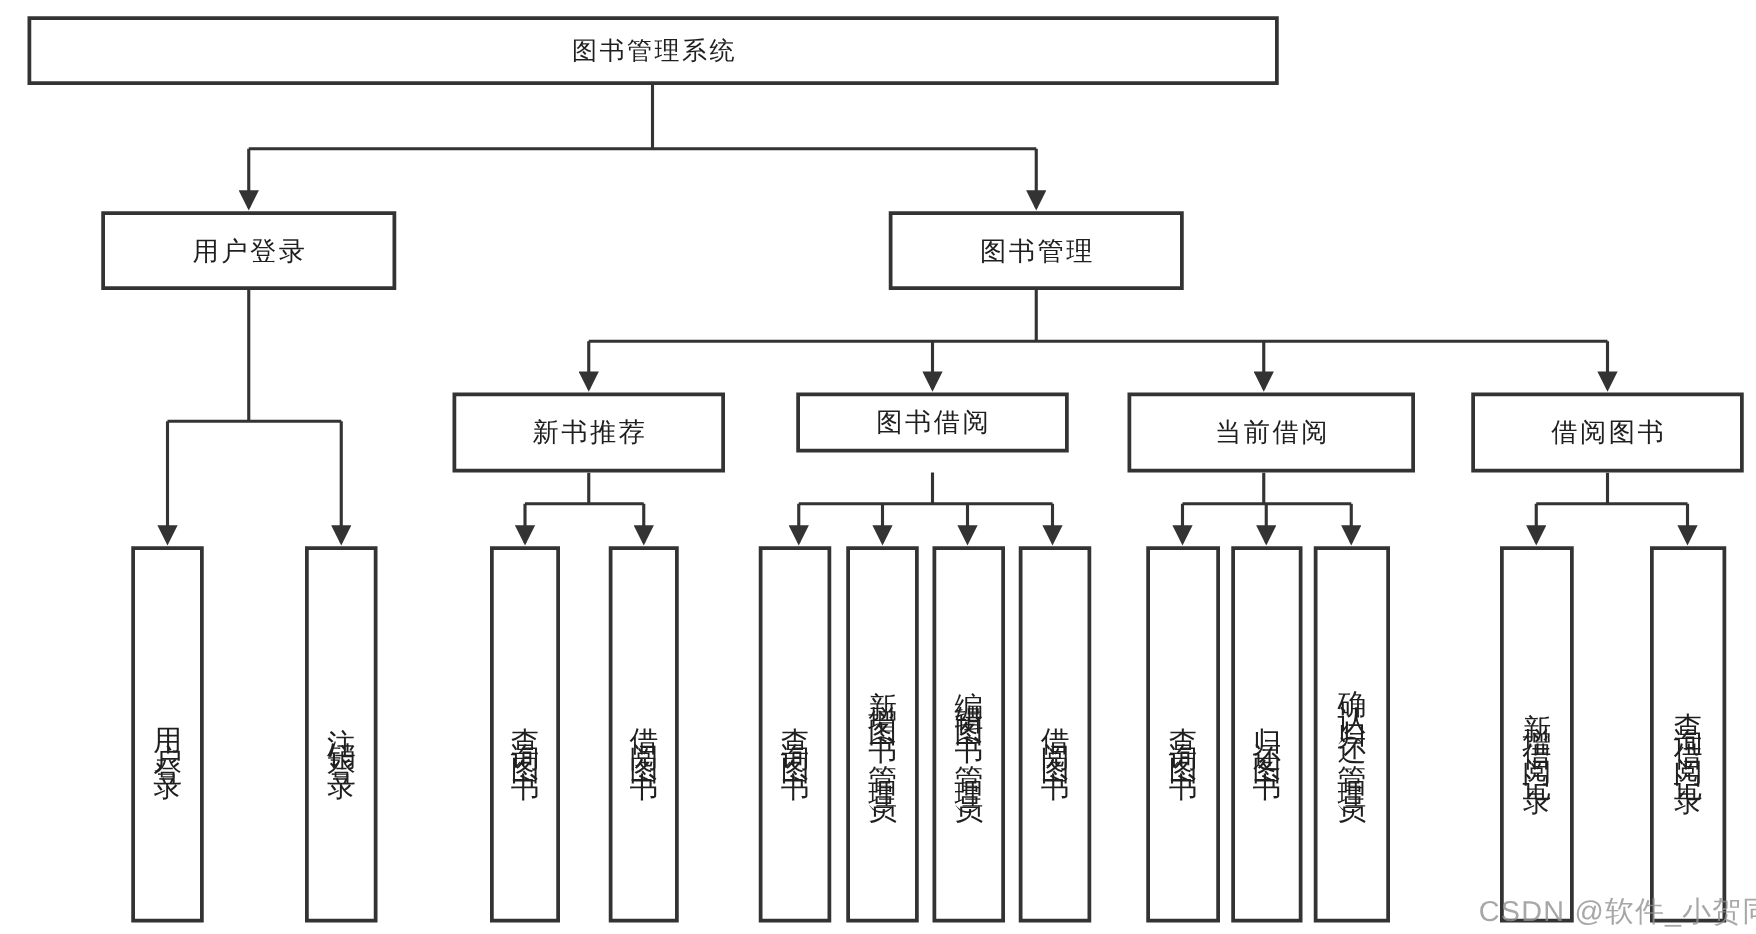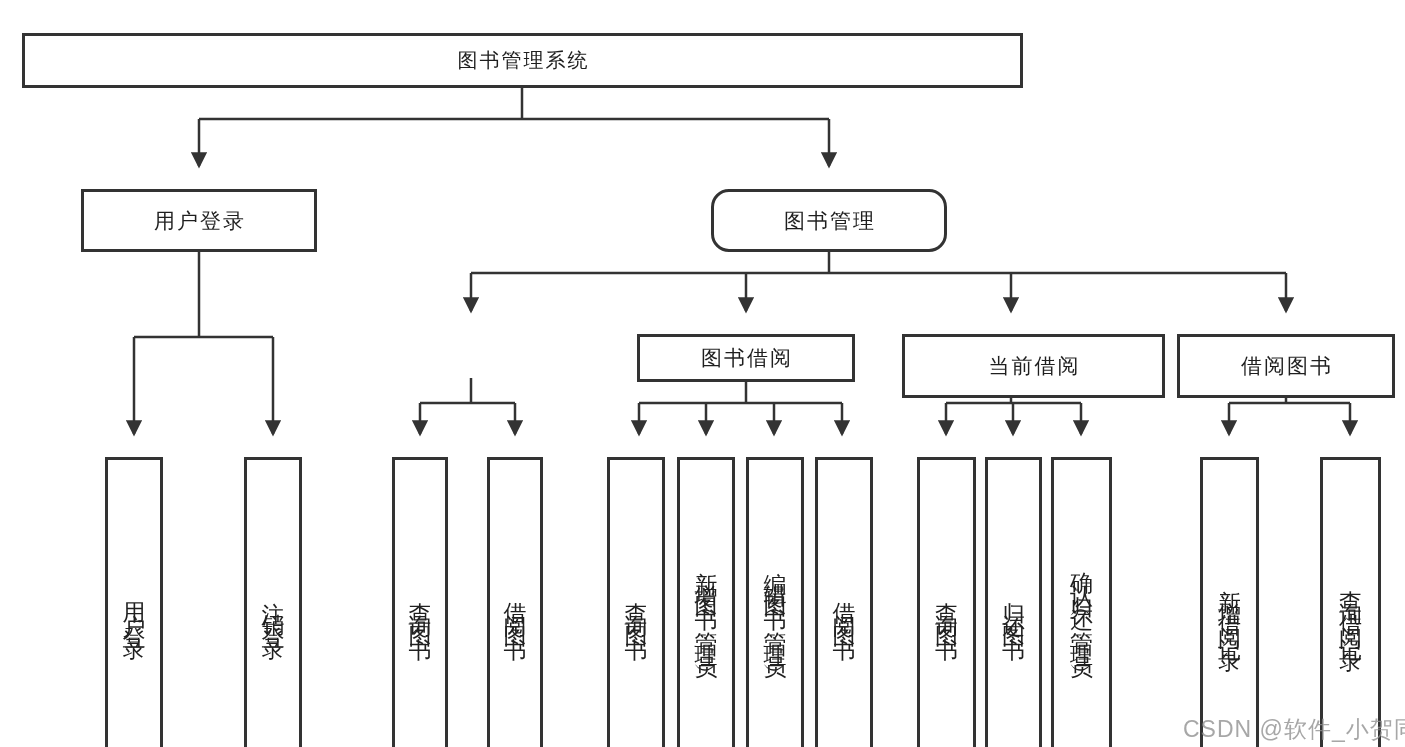--- a/index.html
+++ b/index.html
@@ -19,21 +19,20 @@
   }
   .box {
     position: absolute;
     box-sizing: border-box;
     border: 3px solid #333333;
     background: #ffffff;
     display: flex;
     align-items: center;
     justify-content: center;
     color: #1f1f1f;
-    margin-top: 20px;
   }
   .hbox {
     font-size: 21px;
     letter-spacing: 2px;
     text-indent: 2px;
     white-space: nowrap;
   }
   .hbox.title { font-size: 20px; }
   .vbox {
     writing-mode: vertical-rl;
@@ -102,24 +101,25 @@
       <path d="M1286 378 V403"></path>
       <path d="M1229 403 H1350"></path>
       <path d="M1229 403 V434" marker-end="url(#ah)"></path>
       <path d="M1350 403 V434" marker-end="url(#ah)"></path>
     </g>
   </svg>
 
   <div class="box hbox title" style="left:22px; top:13px; width:1001px; height:55px;">图书管理系统</div>
 
   <div class="box hbox" style="left:81px; top:169px; width:236px; height:63px;">用户登录</div>
-  <div class="box hbox" style="left:711px; top:169px; width:236px; height:63px;border-radius:18px;">图书管理</div>
+  <div class="box hbox" style="left:711px; top:169px; width:236px; height:63px;">图书管理</div>
 
+  <div class="box hbox" style="left:362px; top:314px; width:218px; height:64px;">新书推荐</div>
   <div class="box hbox" style="left:637px; top:314px; width:218px; height:48px;">图书借阅</div>
-  <div class="box hbox" style="left:902px; top:314px; width:263px; height:64px;">当前借阅</div>
+  <div class="box hbox" style="left:902px; top:314px; width:230px; height:64px;">当前借阅</div>
   <div class="box hbox" style="left:1177px; top:314px; width:218px; height:64px;">借阅图书</div>
 
   <div class="box vbox" style="left:105px; top:437px; width:58px; height:301px;">用户登录</div>
   <div class="box vbox" style="left:244px; top:437px; width:58px; height:301px;">注销登录</div>
 
   <div class="box vbox" style="left:392px; top:437px; width:56px; height:301px;">查询图书</div>
   <div class="box vbox" style="left:487px; top:437px; width:56px; height:301px;">借阅图书</div>
 
   <div class="box vbox" style="left:607px; top:437px; width:58px; height:301px;">查询图书</div>
   <div class="box vbox" style="left:677px; top:437px; width:58px; height:301px;">新增图书（管理员）</div>

